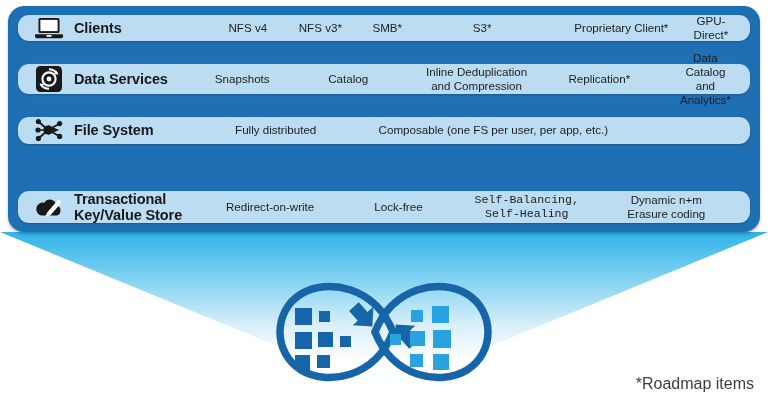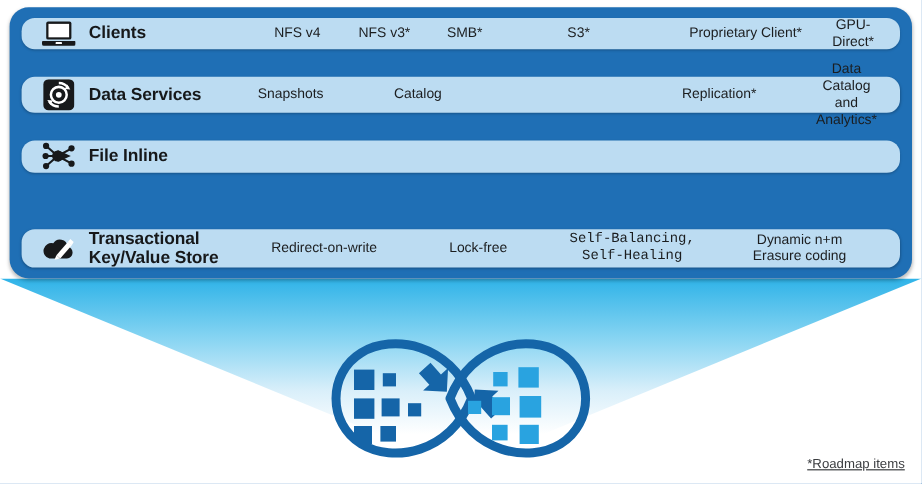--- a/index.html
+++ b/index.html
@@ -93,24 +93,23 @@
     line-height: 1.22;
     transform: translateX(-50%);
     white-space: pre-line;
   }
 
   
   #footnote {
     position: absolute;
     right: 14px;
     bottom: 10px;
-    font-size: 11px;
+    font-size: 16px;
     color: #3b3d40;
     z-index: 5;
-    text-decoration: underline;
   }
 
   
   #logo {
     position: absolute;
     left: 253px;
     top: 268px;
     width: 262px;
     height: 128px;
     z-index: 4;
@@ -163,20 +162,22 @@
           <path d="M13 3.2 a9.8 9.8 0 0 1 8.0 4.2" fill="none" stroke="#ffffff" stroke-width="2"></path>
           <path d="M13 22.8 a9.8 9.8 0 0 1 -8.0 -4.2" fill="none" stroke="#ffffff" stroke-width="2"></path>
           <polygon points="20.0,4.4 22.6,8.6 18.0,8.2" fill="#ffffff"></polygon>
           <polygon points="6.0,21.6 3.4,17.4 8.0,17.8" fill="#ffffff"></polygon>
         </svg>
       </div>
       <div class="row-title">Data Services</div>
       <div class="row-items">
         <div class="cell" style="left:9%;">Snapshots</div>
         <div class="cell" style="left:28%;">Catalog</div>
+        <div class="cell" style="left:51%;">Inline Deduplication
+and Compression</div>
         <div class="cell" style="left:73%;">Replication*</div>
         <div class="cell" style="left:92%;">Data Catalog
 and Analytics*</div>
       </div>
     </div>
 
     <div class="layer-row row-file-system">
       <div class="row-icon">
         <svg width="28" height="26" viewBox="0 0 28 26">
           <g stroke="#17191b" stroke-width="1.7" fill="none">
@@ -184,21 +185,25 @@
           </g>
           <circle cx="13" cy="13" r="4.6" fill="#17191b"></circle>
           <circle cx="3.4" cy="4.6" r="2.6" fill="#17191b"></circle>
           <circle cx="3.0" cy="13" r="2.6" fill="#17191b"></circle>
           <circle cx="3.4" cy="21.4" r="2.6" fill="#17191b"></circle>
           <circle cx="24.6" cy="6.6" r="2.6" fill="#17191b"></circle>
           <circle cx="24.6" cy="19.4" r="2.6" fill="#17191b"></circle>
           <polygon points="13,8.0 24,13 13,18" fill="#17191b"></polygon>
         </svg>
       </div>
-      <div class="row-title">File Inline</div>
+      <div class="row-title">File System</div>
+      <div class="row-items">
+        <div class="cell" style="left:15%;">Fully distributed</div>
+        <div class="cell" style="left:54%;">Composable (one FS per user, per app, etc.)</div>
+      </div>
     </div>
 
     <div class="layer-row row-kv-store">
       <div class="row-icon">
         <svg width="30" height="24" viewBox="0 0 30 24">
           <path d="M7.2 20.5 h14.6 a5.1 5.1 0 0 0 0.5 -10.1 a6.4 6.4 0 0 0 -11.9 -2.6 a5.6 5.6 0 0 0 -3.2 12.7 z" fill="#17191b"></path>
           <path d="M13.0 17.8 L22.6 6.6 L25.8 9.4 L16.2 20.4 Z" fill="#ffffff"></path>
           <path d="M22.6 6.6 L24.6 4.2 L27.4 6.6 L25.8 9.4 Z" fill="#ffffff"></path>
           <path d="M13.0 17.8 L16.2 20.4 L11.4 21.4 Z" fill="#ffffff"></path>
         </svg>

